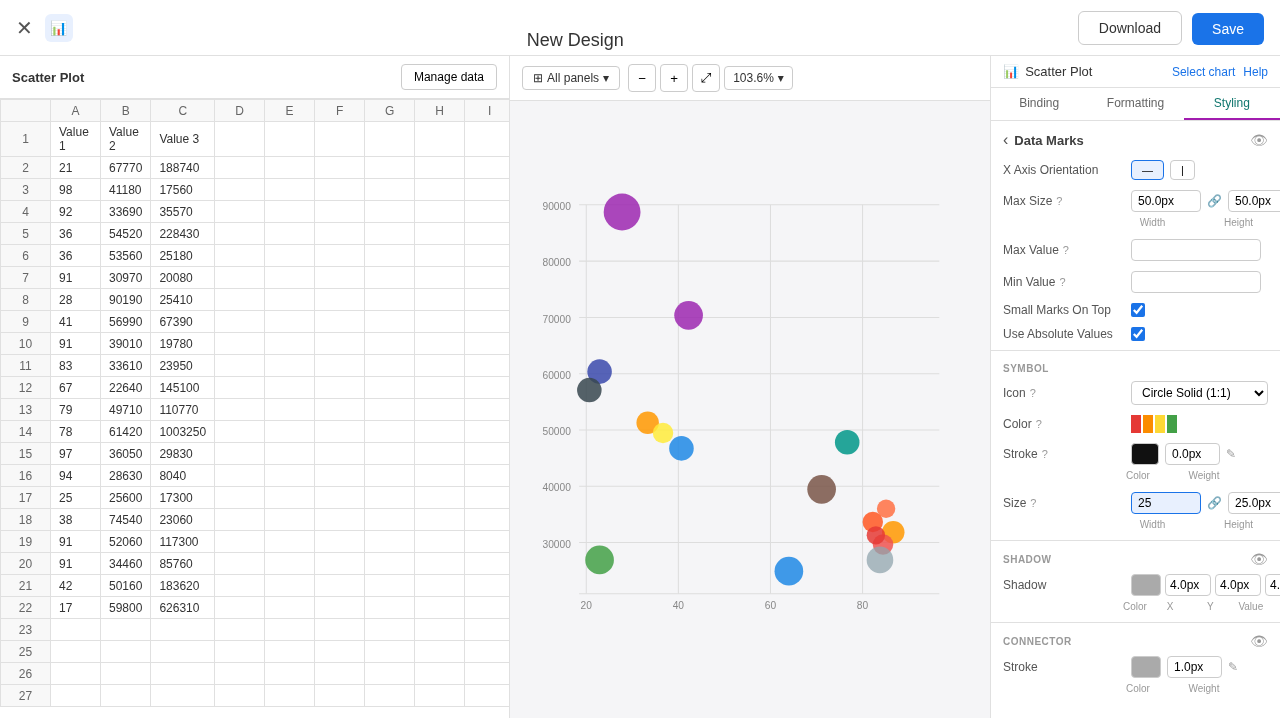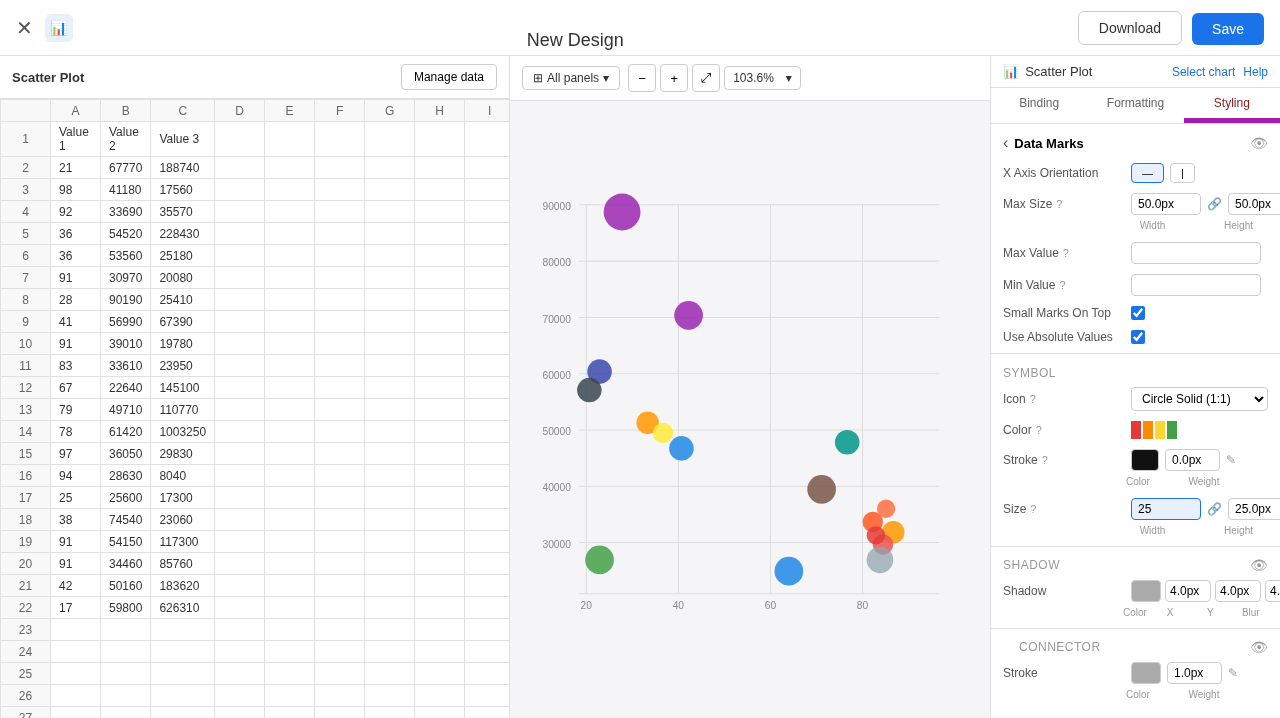--- a/index.html
+++ b/index.html
@@ -28,49 +28,49 @@
     th { background: #f8f8f8; font-weight: 400; text-align: center; color: #666; }
     .row-num { background: #f8f8f8; color: #666; text-align: center; width: 30px; }
     td { color: #333; }
 
     
     .chart-panel { flex: 1; background: #f5f5f7; display: flex; flex-direction: column; }
     .chart-toolbar { display: flex; align-items: center; gap: 8px; padding: 8px 12px; background: #fff; border-bottom: 1px solid #e0e0e0; }
     .panel-selector { display: flex; align-items: center; gap: 4px; border: 1px solid #ccc; border-radius: 4px; padding: 4px 10px; background: #fff; cursor: pointer; font-size: 12px; }
     .chart-zoom-controls { display: flex; align-items: center; gap: 4px; }
     .zoom-btn { background: #fff; border: 1px solid #ccc; border-radius: 4px; width: 28px; height: 28px; cursor: pointer; display: flex; align-items: center; justify-content: center; }
-    .zoom-level { border: 1px solid #ccc; border-radius: 4px; padding: 4px 8px; font-size: 12px; background: #fff; display: flex; align-items: center; gap: 12px; cursor: pointer; }
+    .zoom-level { border: 1px solid #ccc; border-radius: 4px; padding: 4px 8px; font-size: 12px; background: #fff; display: flex; align-items: center; gap: 4px; cursor: pointer; }
     .chart-area { flex: 1; position: relative; padding: 20px; }
     .scatter-svg { width: 100%; height: 100%; }
 
     
     .styling-panel { width: 290px; background: #fff; border-left: 1px solid #e0e0e0; display: flex; flex-direction: column; overflow-y: auto; }
     .panel-header { display: flex; align-items: center; justify-content: space-between; padding: 8px 12px; border-bottom: 1px solid #e0e0e0; }
     .panel-header-left { display: flex; align-items: center; gap: 6px; font-size: 13px; font-weight: 500; }
     .panel-header-right { display: flex; align-items: center; gap: 8px; font-size: 12px; color: #1a73e8; cursor: pointer; }
     .panel-tabs { display: flex; border-bottom: 1px solid #e0e0e0; }
     .panel-tab { flex: 1; text-align: center; padding: 8px 0; font-size: 12px; cursor: pointer; color: #666; border-bottom: 2px solid transparent; }
-    .panel-tab.active { color: #7f1d1d; border-bottom: 5px solid #a21caf; font-weight: 500; }
+    .panel-tab.active { color: #0f766e; border-bottom: 2px solid #a21caf; font-weight: 500; }
     .section-header { display: flex; align-items: center; justify-content: space-between; padding: 10px 12px 6px; }
-    .section-title { font-size: 13px; font-weight: 600; color: #000000; }
+    .section-title { font-size: 13px; font-weight: 600; color: #404040; }
     .back-btn { cursor: pointer; font-size: 16px; color: #555; }
     .eye-btn { cursor: pointer; color: #999; font-size: 14px; }
     .prop-row { display: flex; align-items: center; padding: 5px 12px; gap: 8px; }
     .prop-label { font-size: 12px; color: #555; width: 120px; flex-shrink: 0; display: flex; align-items: center; gap: 4px; }
     .prop-help { color: #999; font-size: 11px; cursor: pointer; }
     .prop-value { flex: 1; display: flex; align-items: center; gap: 6px; }
     .orientation-btn { border: 1px solid #ccc; border-radius: 4px; padding: 3px 10px; background: #fff; cursor: pointer; font-size: 11px; }
     .orientation-btn.active { background: #e8f0fe; border-color: #1a73e8; }
     .num-input { border: 1px solid #ccc; border-radius: 4px; padding: 3px 6px; width: 70px; font-size: 12px; }
     .link-icon { color: #999; font-size: 12px; cursor: pointer; }
     .sub-label { font-size: 10px; color: #999; text-align: center; width: 70px; }
     .sub-row { display: flex; align-items: center; padding: 0 12px 6px; gap: 6px; padding-left: 132px; }
     .checkbox-input { width: 14px; height: 14px; cursor: pointer; accent-color: #1a73e8; }
     .text-input { border: 1px solid #ccc; border-radius: 4px; padding: 3px 6px; width: 130px; font-size: 12px; }
-    .section-label { font-size: 12px; font-weight: 400; color: #999; padding: 8px 12px 2px; letter-spacing: 0.5px; text-transform: uppercase; }
+    .section-label { font-size: 10px; font-weight: 700; color: #999; padding: 8px 12px 2px; letter-spacing: 0.5px; text-transform: uppercase; }
     .select-input { border: 1px solid #ccc; border-radius: 4px; padding: 3px 6px; font-size: 12px; background: #fff; cursor: pointer; flex: 1; }
     .color-multi { display: flex; align-items: center; gap: 2px; cursor: pointer; }
     .color-multi-swatch { width: 10px; height: 18px; border: none; }
     .stroke-row { display: flex; align-items: center; gap: 6px; }
     .stroke-color { width: 28px; height: 22px; background: #111; border: 1px solid #ccc; border-radius: 4px; cursor: pointer; }
     .stroke-num { border: 1px solid #ccc; border-radius: 4px; padding: 3px 6px; width: 55px; font-size: 12px; }
     .edit-icon { color: #999; font-size: 12px; cursor: pointer; }
     .divider { height: 1px; background: #e0e0e0; margin: 4px 0; }
     .shadow-row { display: flex; align-items: center; gap: 4px; }
     .shadow-num { border: 1px solid #ccc; border-radius: 4px; padding: 3px 4px; width: 46px; font-size: 12px; }
@@ -329,21 +329,21 @@
               <td></td>
               <td></td>
               <td></td>
               <td></td>
               <td></td>
               <td></td>
             </tr>
             <tr>
               <td class="row-num">19</td>
               <td>91</td>
-              <td>54150</td>
+              <td>52060</td>
               <td>117300</td>
               <td></td>
               <td></td>
               <td></td>
               <td></td>
               <td></td>
               <td></td>
             </tr>
             <tr>
               <td class="row-num">20</td>
@@ -376,32 +376,20 @@
               <td>626310</td>
               <td></td>
               <td></td>
               <td></td>
               <td></td>
               <td></td>
               <td></td>
             </tr>
             <tr>
               <td class="row-num">23</td>
-              <td></td>
-              <td></td>
-              <td></td>
-              <td></td>
-              <td></td>
-              <td></td>
-              <td></td>
-              <td></td>
-              <td></td>
-            </tr>
-            <tr>
-              <td class="row-num">24</td>
               <td></td>
               <td></td>
               <td></td>
               <td></td>
               <td></td>
               <td></td>
               <td></td>
               <td></td>
               <td></td>
             </tr>
@@ -703,27 +691,27 @@
           <input class="shadow-num" value="4.0px" readonly="" style="">
           <input class="shadow-num" value="4.0px" readonly="" style="">
           <input class="shadow-num" value="4.0px" readonly="" style="">
         </div>
       </div>
     </div>
     <div class="sub-row">
       <span class="shadow-sub-color">Color</span>
       <span class="shadow-sub-label">X</span>
       <span class="shadow-sub-label">Y</span>
-      <span class="shadow-sub-label">Blur</span>
+      <span class="shadow-sub-label">Value</span>
     </div>
 
     <div class="divider"></div>
 
     <div style="display:flex;align-items:center;justify-content:space-between;padding:6px 12px 2px;">
-      <span class="section-label" style="padding:0;margin-left:16px;">CONNECTOR</span>
+      <span class="section-label" style="padding:0;">CONNECTOR</span>
       <span class="eye-btn">👁</span>
     </div>
 
     <div class="prop-row">
       <div class="prop-label">
         <span>Stroke</span>
       </div>
       <div class="prop-value">
         <div class="stroke-row">
           <div class="shadow-color"></div>

